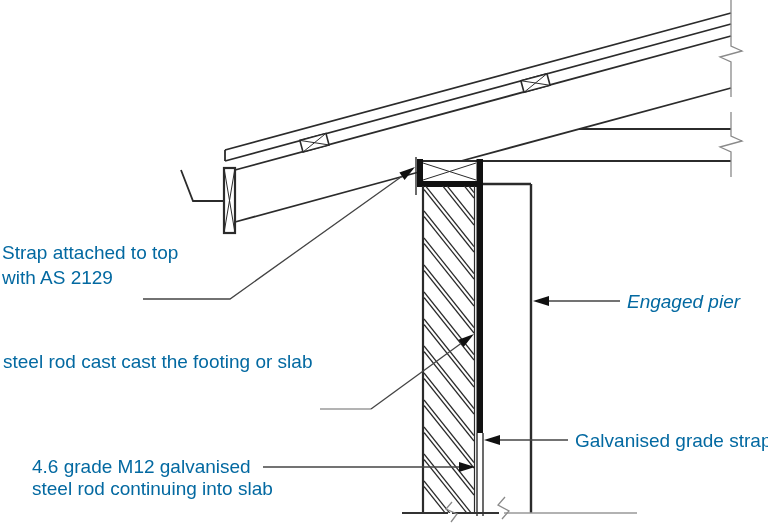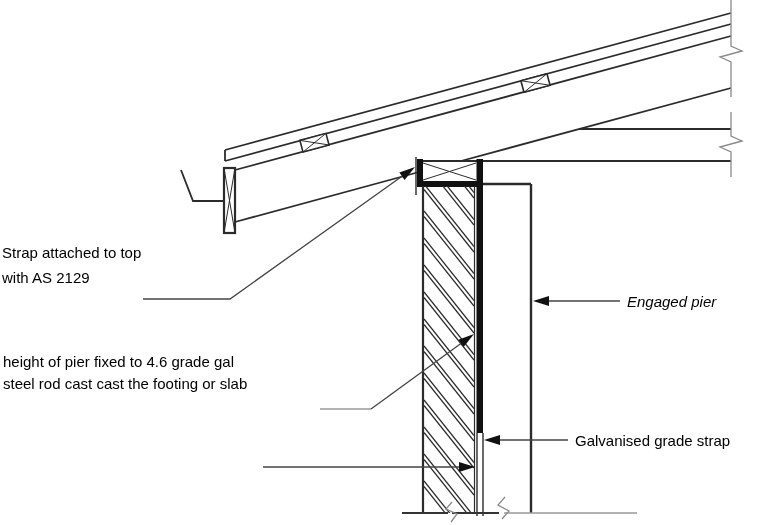--- a/index.html
+++ b/index.html
@@ -7,22 +7,22 @@
     position: relative;
     width: 768px;
     height: 525px;
     background: #ffffff;
     font-family: "Liberation Sans", sans-serif;
     overflow: hidden;
   }
   #stage svg { position: absolute; left: 0; top: 0; }
   .ann {
     position: absolute;
-    color: #000000;
-    font-size: 15px;
+    color: #0369a1;
+    font-size: 19px;
     line-height: 22px;
     white-space: nowrap;
   }
   .ann div { white-space: nowrap; }
   .ann.wide { line-height: 25px; }
   .italic { font-style: italic; }
 </style>
 </head>
 <body>
 
@@ -159,25 +159,26 @@
       <polygon points="475,467 459,462 459,472"></polygon>
     </g>
   </svg>
 
   <div class="ann wide" style="left:2px; top:240px;">
     <div>Strap attached to top</div>
     <div>with AS 2129</div>
   </div>
 
   <div class="ann" style="left:3px; top:351px;">
-    <div>height of pier fixed to 4.6 grade gal</div>
     <div>steel rod cast cast the footing or slab</div>
   </div>
 
   <div class="ann" style="left:32px; top:456px;">
+    <div>4.6 grade M12 galvanised</div>
+    <div>steel rod continuing into slab</div>
   </div>
 
   <div class="ann italic" style="left:627px; top:291px;">Engaged pier</div>
 
   <div class="ann" style="left:575px; top:430px;">
     <div>Galvanised grade strap</div>
   </div>
 
 </div>
 

